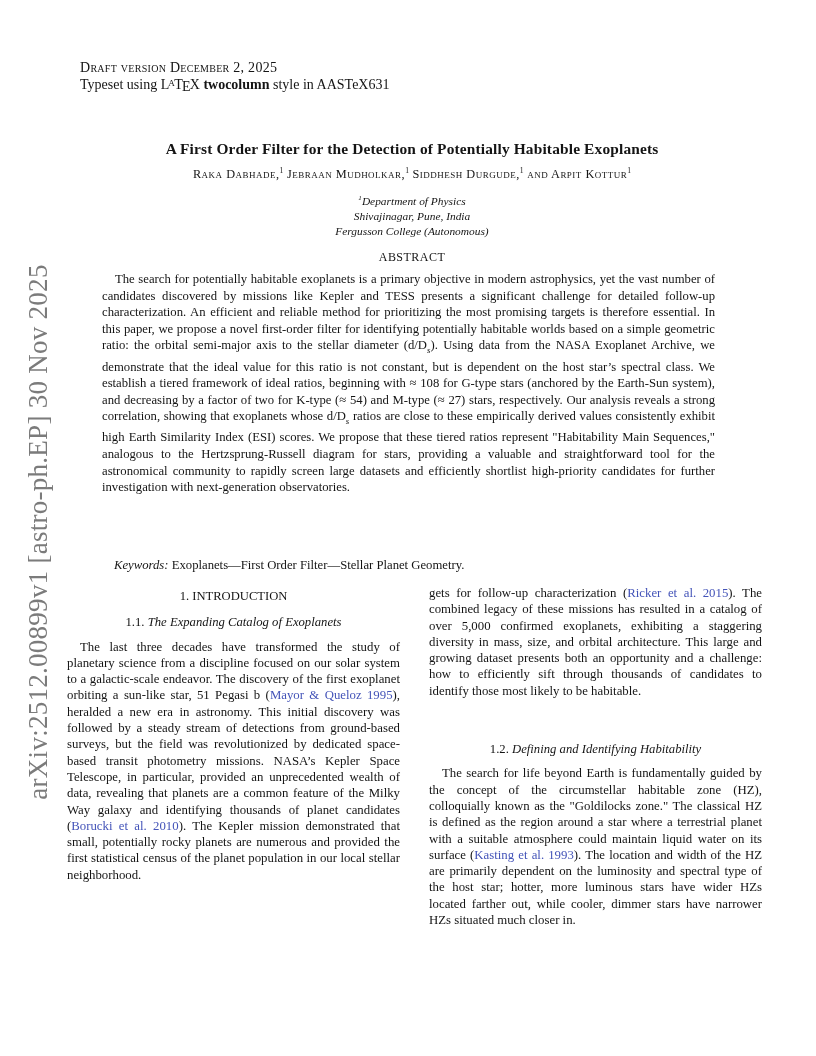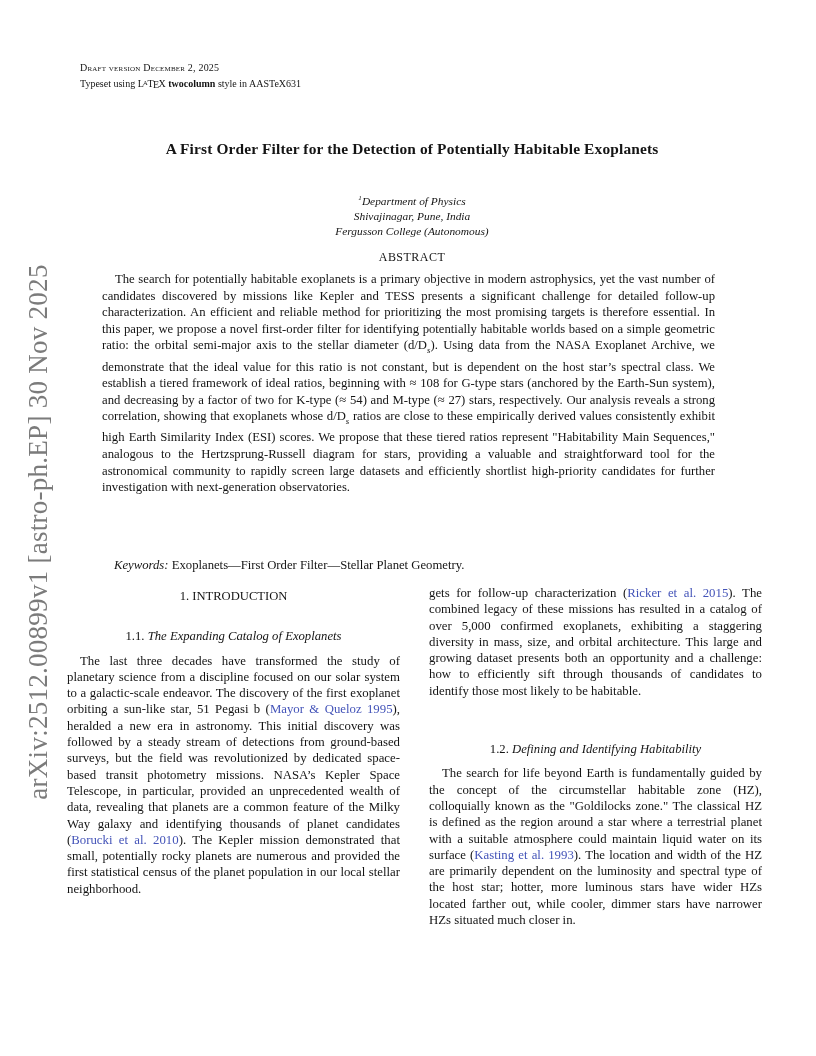--- a/index.html
+++ b/index.html
@@ -14,21 +14,21 @@
 
   
   .watermark{
     position:absolute;left:38px;top:532px;
     transform:translate(-50%,-50%) rotate(-90deg);
     white-space:nowrap;
     font-size:27px;color:var(--wm);letter-spacing:0.01em;
   }
 
   
-  .hdr{position:absolute;left:80px;top:61px;font-size:10px;line-height:14.5px;}
+  .hdr{position:absolute;left:80px;top:61px;font-size:14px;line-height:14.5px;}
   .hdr-line1{font-variant:small-caps;letter-spacing:0.02em;}
 
   
   .title{position:absolute;left:68px;top:140px;width:688px;text-align:center;
          font-size:15.4px;font-weight:bold;letter-spacing:0.01em;}
   .authors{position:absolute;left:68px;top:166px;width:688px;text-align:center;
          font-size:12.3px;font-variant:small-caps;letter-spacing:0.04em;}
   .affil{position:absolute;left:68px;top:191px;width:688px;text-align:center;
          font-style:italic;font-size:11.4px;line-height:15.2px;}
 
@@ -36,21 +36,21 @@
   .abs-head{position:absolute;left:68px;top:250px;width:688px;text-align:center;
          font-size:12px;letter-spacing:0.04em;}
   .abs-body{position:absolute;left:102px;top:271px;width:613px;
          font-size:12.7px;line-height:16.6px;text-align:justify;text-indent:13px;}
   .keywords{position:absolute;left:114px;top:558px;width:600px;font-size:12.7px;}
 
   
   .col{position:absolute;top:585px;width:333px;font-size:12.8px;line-height:16.3px;}
   .col-left{left:67px;}
   .col-right{left:429px;}
-  .sec-head{text-align:center;font-size:12.6px;margin:3px 0 24px 0;}
+  .sec-head{text-align:center;font-size:12.6px;margin:3px 0 10px 0;}
   .sub-head{text-align:center;font-size:12.7px;margin:0 0 8px 0;}
   .sub-head-2{margin-top:42px;margin-bottom:8px;}
   .col p{text-align:justify;}
   .p-indent{text-indent:13px;}
 
   
   .seg-n{}
   .seg-b{font-weight:bold;}
   .seg-i{font-style:italic;}
   .seg-link{color:var(--link);cursor:pointer;}
@@ -67,20 +67,21 @@
 
   <div class="watermark">arXiv:2512.00899v1  [astro-ph.EP]  30 Nov 2025</div>
 
   <div class="hdr">
     <div class="hdr-line1">Draft version December 2, 2025</div>
     <div class="hdr-line2"><span class="seg-n">Typeset using L</span><span class="seg-lxa">A</span><span class="seg-n">T</span><span class="seg-lxe">E</span><span class="seg-n">X </span><span class="seg-b">twocolumn</span><span class="seg-n"> style in AASTeX631</span></div>
   </div>
 
   <div class="title">A First Order Filter for the Detection of Potentially Habitable Exoplanets</div>
 
+  <div class="authors"><span class="seg-n">Raka Dabhade,</span><span class="seg-sup">1</span><span class="seg-n"> Jebraan Mudholkar,</span><span class="seg-sup">1</span><span class="seg-n"> Siddhesh Durgude,</span><span class="seg-sup">1</span><span class="seg-n"> and Arpit Kottur</span><span class="seg-sup">1</span></div>
 
   <div class="affil">
     <div><span class="seg-sup">1</span><span class="seg-n">Department of Physics</span></div>
     <div>Shivajinagar, Pune, India</div>
     <div>Fergusson College (Autonomous)</div>
   </div>
 
   <div class="abs-head">ABSTRACT</div>
   <div class="abs-body"><span class="seg-n">The search for potentially habitable exoplanets is a primary objective in modern astrophysics, yet the vast number of candidates discovered by missions like Kepler and TESS presents a significant challenge for detailed follow-up characterization. An efficient and reliable method for prioritizing the most promising targets is therefore essential. In this paper, we propose a novel first-order filter for identifying potentially habitable worlds based on a simple geometric ratio: the orbital semi-major axis to the stellar diameter (</span><span class="seg-mi">d/D</span><span class="seg-msub">s</span><span class="seg-n">). Using data from the NASA Exoplanet Archive, we demonstrate that the ideal value for this ratio is not constant, but is dependent on the host star’s spectral class. We establish a tiered framework of ideal ratios, beginning with ≈ 108 for G-type stars (anchored by the Earth-Sun system), and decreasing by a factor of two for K-type (≈ 54) and M-type (≈ 27) stars, respectively. Our analysis reveals a strong correlation, showing that exoplanets whose </span><span class="seg-mi">d/D</span><span class="seg-msub">s</span><span class="seg-n"> ratios are close to these empirically derived values consistently exhibit high Earth Similarity Index (ESI) scores. We propose that these tiered ratios represent "Habitability Main Sequences," analogous to the Hertzsprung-Russell diagram for stars, providing a valuable and straightforward tool for the astronomical community to rapidly screen large datasets and efficiently shortlist high-priority candidates for further investigation with next-generation observatories.</span></div>
 

